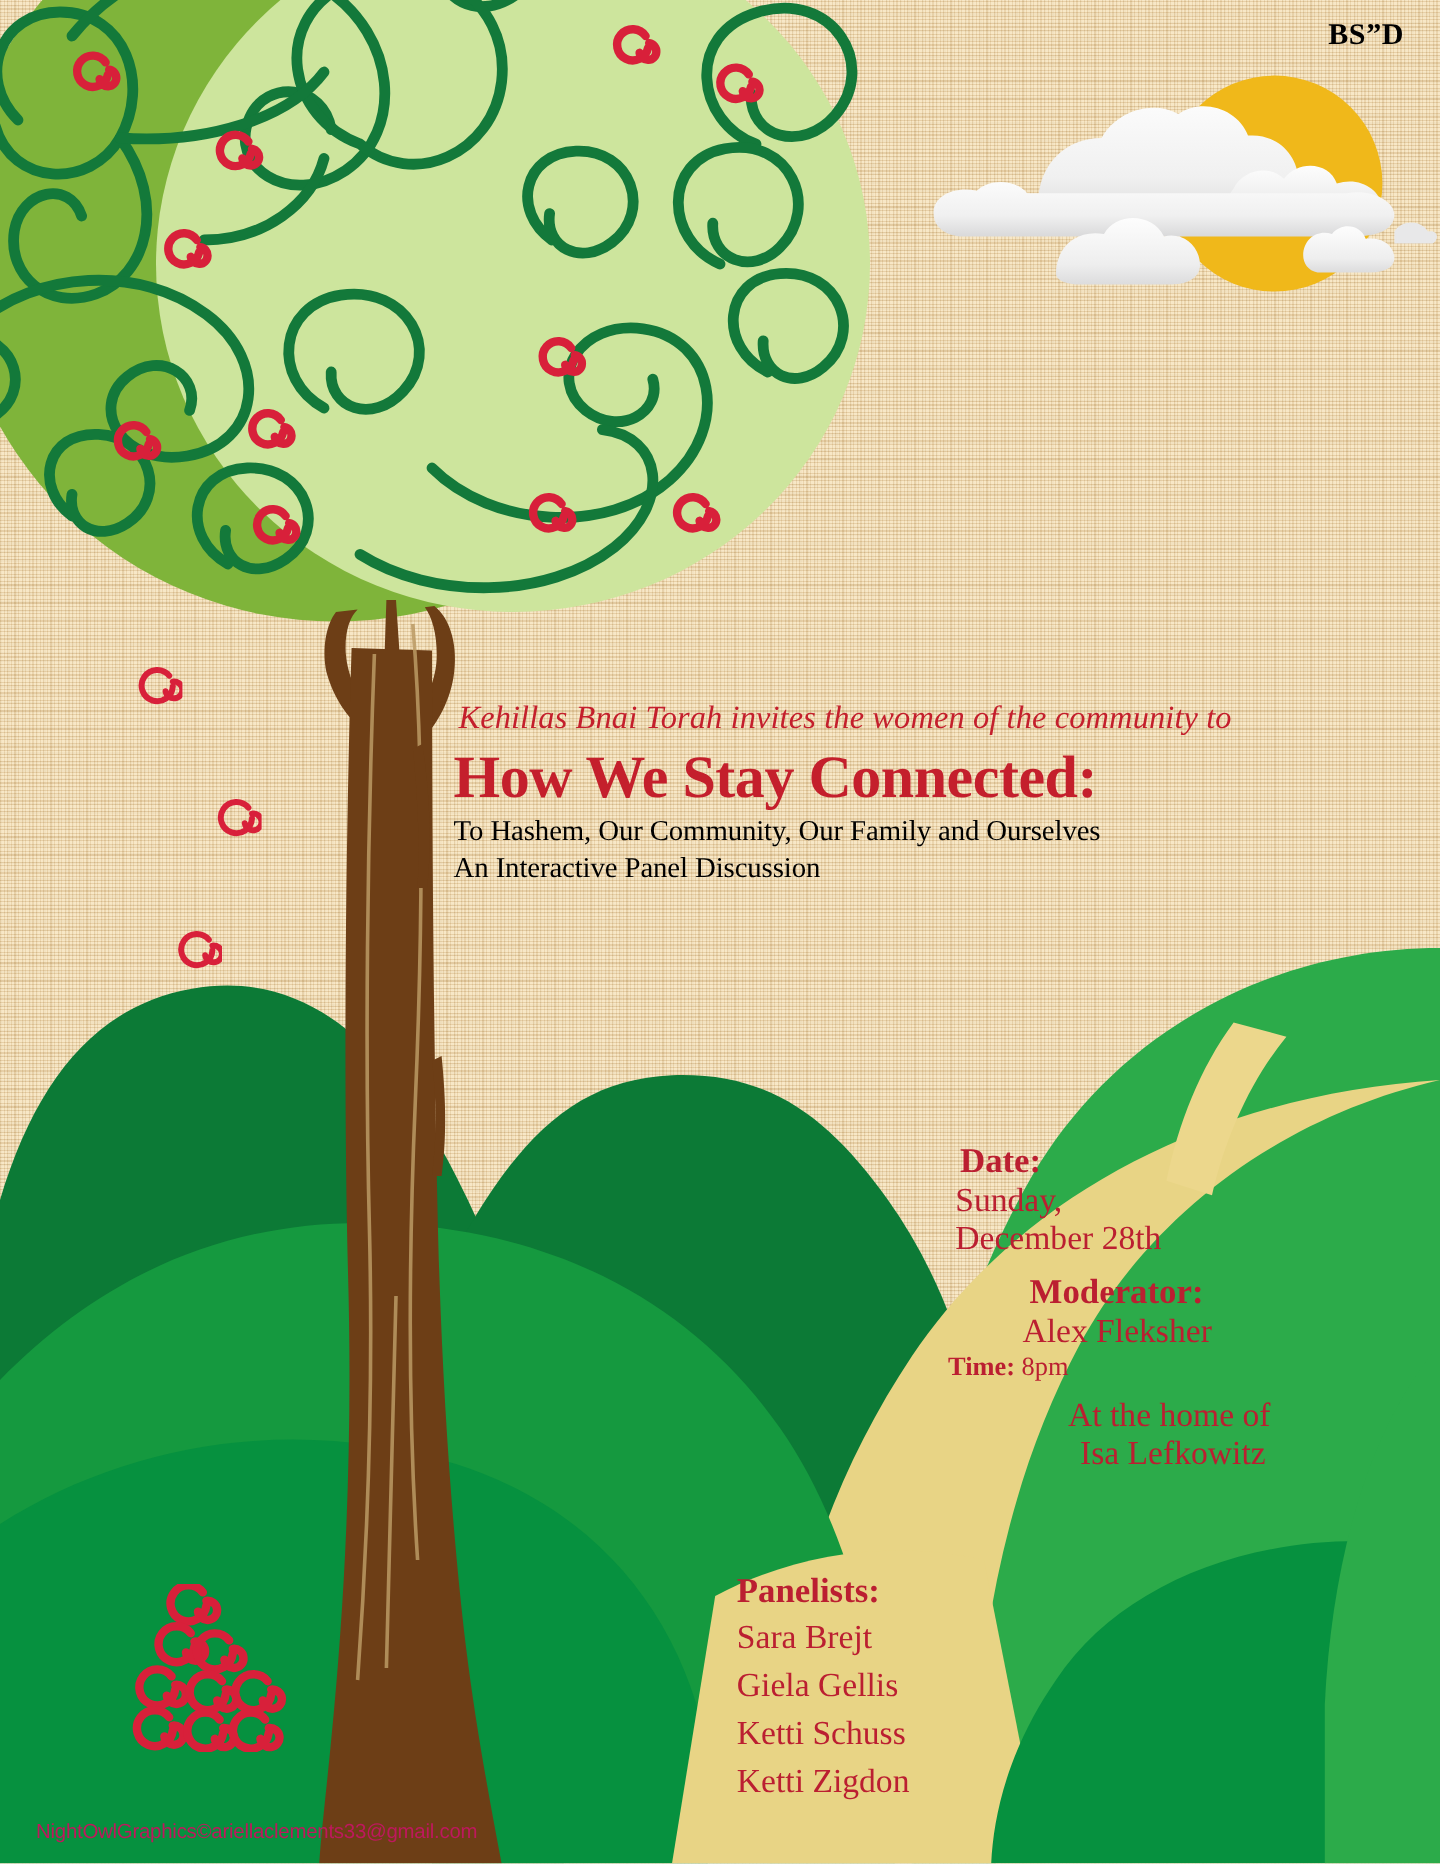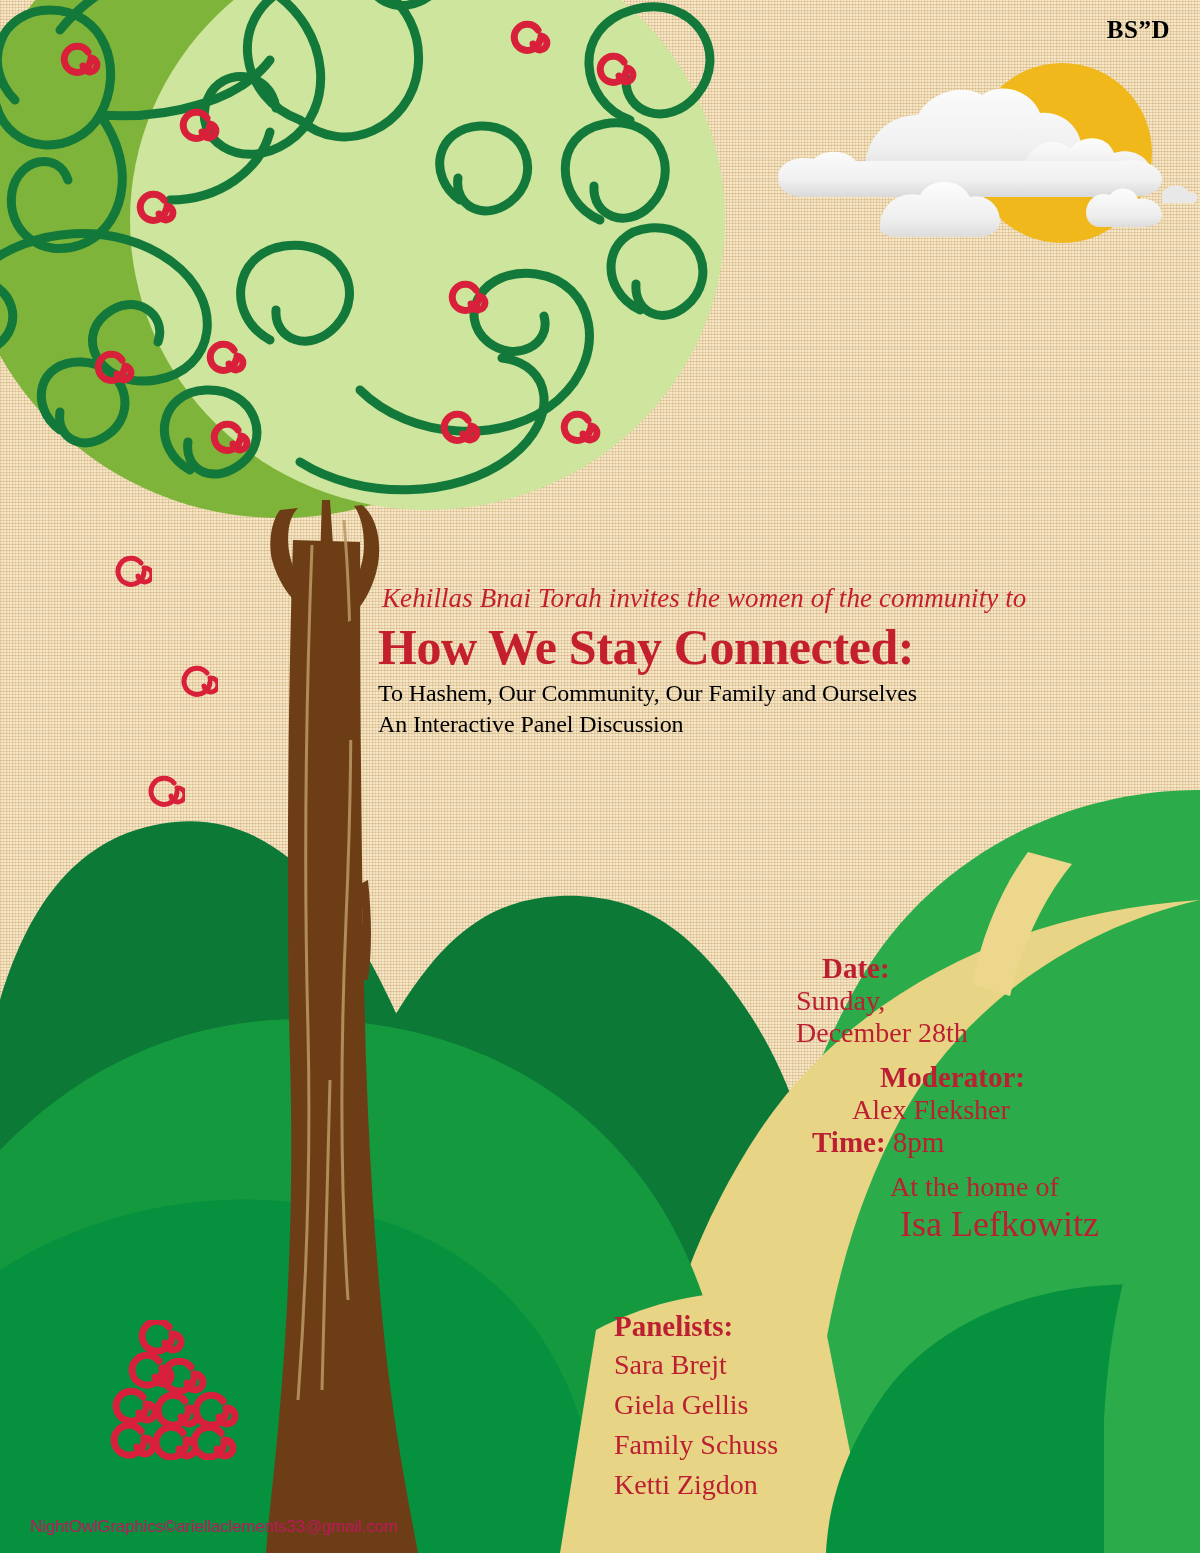--- a/index.html
+++ b/index.html
@@ -100,30 +100,30 @@
     letter-spacing: 0.5px;
   }
 
   
   #details-block {
     left: 790px; top: 952px; width: 320px; z-index: 22;
     color: #bb1f31;
     font-family: "Liberation Serif", serif;
   }
   #details-block .d-row { margin: 0; white-space: nowrap; }
-  .d-label { font-weight: bold; padding-left: 22px; }
+  .d-label { font-weight: bold; }
   .d-date-label { font-size: 29px; display:block; margin-left: 10px; }
   .d-date-v1 { font-size: 28px; display:block; margin-left: 6px; }
   .d-date-v2 { font-size: 28px; display:block; margin-left: 6px; }
   .d-mod-label { font-size: 29px; display:block; margin-left: 68px; margin-top: 12px; }
   .d-mod-v { font-size: 28px; display:block; margin-left: 62px; }
-  .d-time { font-size: 29px; display:block; margin-left: 82px; margin-top: 12px; }
+  .d-time { font-size: 22px; display:block; margin-left: 82px; margin-top: 12px; }
   .d-time .d-time-v { font-weight: normal; }
   .d-home1 { font-size: 28px; display:block; margin-left: 100px; margin-top: 12px; }
-  .d-home2 { font-size: 36px; display:block; margin-left: 110px; }
+  .d-home2 { font-size: 28px; display:block; margin-left: 110px; }
 
   #panelists-block {
     left: 612px; top: 1310px; width: 330px; z-index: 22;
     color: #bb1f31;
     font-family: "Liberation Serif", serif;
   }
   #panelists-title { font-size: 29px; font-weight: bold; margin: 0 0 6px 2px; white-space:nowrap; }
   .panelist-name { font-size: 28px; margin: 0 0 8px 2px; white-space: nowrap; }
 
   #credit {
@@ -361,19 +361,19 @@
     <p class="d-row">
       <span class="d-home1">At the home of</span>
       <span class="d-home2">Isa Lefkowitz</span>
     </p>
   </div>
 
   <div class="layer" id="panelists-block">
     <p id="panelists-title">Panelists:</p>
     <p class="panelist-name">Sara Brejt</p>
     <p class="panelist-name">Giela Gellis</p>
-    <p class="panelist-name">Family Schuss</p>
+    <p class="panelist-name">Ketti Schuss</p>
     <p class="panelist-name">Ketti Zigdon</p>
   </div>
 
   <div id="credit">NightOwlGraphics©ariellaclements33@gmail.com</div>
 
 </div>
 
 </body></html>

